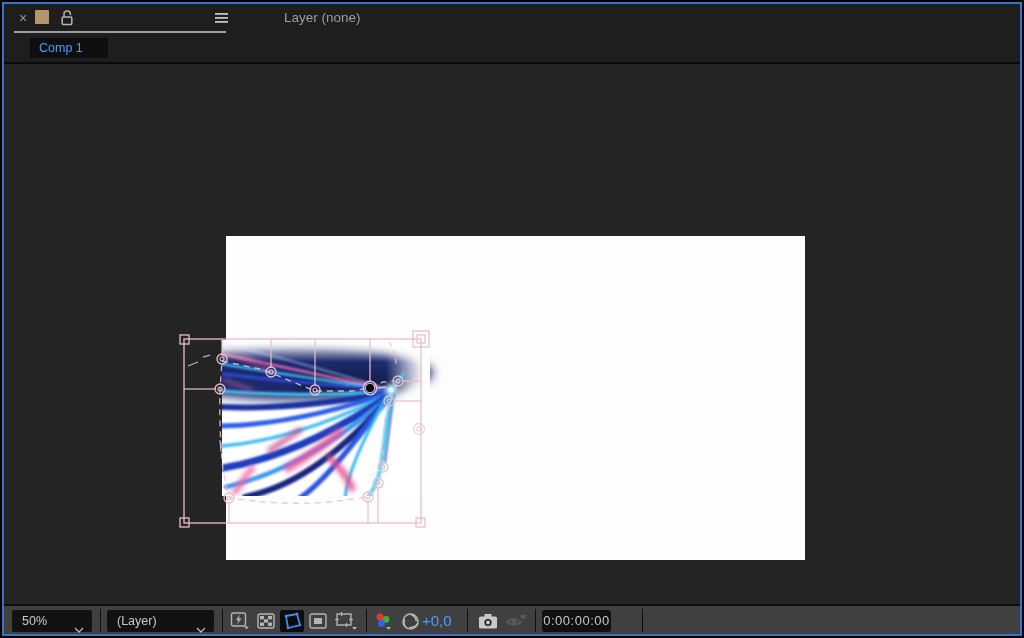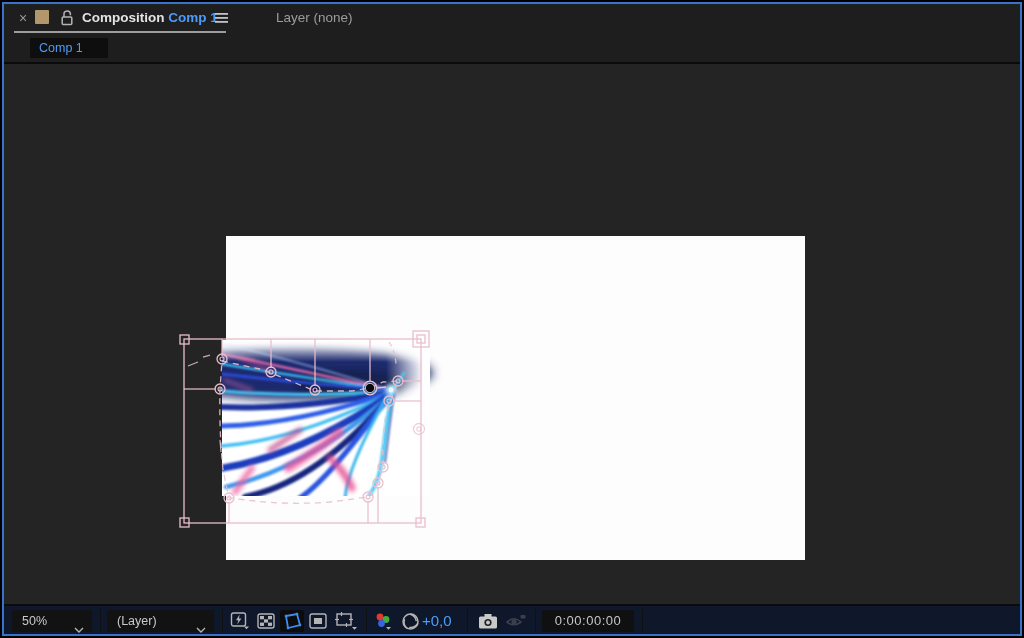--- a/index.html
+++ b/index.html
@@ -16,53 +16,52 @@
   #tabbar { position:absolute; left:4px; top:4px; right:4px; height:30px; background:#1e1e1e; }
   #subtab-row { position:absolute; left:4px; top:34px; right:4px; height:28px; background:#1e1e1e; }
   #row-sep { position:absolute; left:4px; top:62px; right:4px; height:2px; background:#0b0b0b; }
   .close-x { position:absolute; left:12px; top:5px; width:14px; height:18px; color:#9a9a9a; font-size:14px; line-height:18px; text-align:center; cursor:default; }
   .group-swatch { position:absolute; left:31px; top:6px; width:14px; height:14px; background:#b1976b; border-radius:1px; }
   .lock-wrap { position:absolute; left:56px; top:5px; width:14px; height:18px; }
   .tab-title { position:absolute; left:78px; top:0; height:28px; line-height:28px; font-size:13.5px; font-weight:700; color:#e3e3e3; white-space:pre; }
   .tab-title .comp-name { color:var(--accent,#4c9cfb); }
   .menu-wrap { position:absolute; left:210px; top:7px; width:15px; height:14px; }
   .tab-underline { position:absolute; left:10px; top:27px; width:212px; height:2px; background:#9e9e9e; }
-  .layer-tab { position:absolute; left:272px; top:0; height:28px; line-height:28px; font-size:13.5px; color:#9c9c9c; }
+  .layer-tab { position:absolute; left:280px; top:0; height:28px; line-height:28px; font-size:13.5px; color:#9c9c9c; }
   .subtab { position:absolute; left:26px; top:4px; width:78px; height:20px; background:#0e0e0e; color:var(--accent,#4c9cfb); font-size:12.5px; line-height:20px; padding-left:9px; }
   
   #viewer { position:absolute; left:4px; top:64px; right:4px; height:540px; background:#242424; }
   #comp-canvas { position:absolute; left:222px; top:172px; width:579px; height:324px; background:#fdfdfd; }
   #overlay-svg { position:absolute; left:0; top:0; width:1024px; height:638px; z-index:10; pointer-events:none; }
   
   #toolbar-sep { position:absolute; left:4px; top:604px; right:4px; height:2px; background:#0b0b0b; }
-  #toolbar { position:absolute; left:4px; top:606px; right:2px; height:28px; background:#0f172a; }
+  #toolbar { position:absolute; left:4px; top:606px; right:2px; height:28px; background:#404040; }
   .dd { position:absolute; top:4px; height:22px; background:#121212; border-radius:2px; color:#c9c9c9; font-size:12.5px; line-height:22px; cursor:default; }
   .dd .dd-label { position:absolute; left:10px; top:0; }
   .dd .chev { position:absolute; right:8px; top:8px; }
   .vsep { position:absolute; top:3px; width:1px; height:23px; background:#101010; }
   .tbtn { position:absolute; top:4px; width:24px; height:22px; border-radius:2px; display:flex; align-items:center; justify-content:center; cursor:default; }
   .tbtn.active { background:#0c0c0c; }
   .exposure-val { position:absolute; left:418px; top:4px; height:22px; line-height:22px; font-size:15px; color:var(--accent,#4c9cfb); }
-  .timecode { position:absolute; left:538px; top:4px; width:92px; height:22px; background:#101010; border-radius:3px; color:#c6c6c6; font-size:13px; line-height:22px; text-align:center; letter-spacing:0.5px; }
+  .timecode { position:absolute; left:538px; top:4px; width:69px; height:22px; background:#101010; border-radius:3px; color:#c6c6c6; font-size:13px; line-height:22px; text-align:center; letter-spacing:0.5px; }
 </style>
 </head>
 <body>
 
 <div id="window">
 
   <div id="tabbar">
     <div class="close-x">×</div>
     <div class="group-swatch"></div>
     <div class="lock-wrap">
       <svg width="14" height="18" viewBox="0 0 14 18">
         <path d="M4 8 V5.5 A3.2 3.2 0 0 1 10.4 5 L10.4 6.2" fill="none" stroke="#b5b5b5" stroke-width="1.5"></path>
         <rect x="2.2" y="8" width="9.6" height="7.5" rx="1" fill="none" stroke="#b5b5b5" stroke-width="1.5"></rect>
       </svg>
     </div>
-    <div class="tab-title"><span>Composition</span><span class="comp-name"> Comp 1</span></div>
     <div class="menu-wrap">
       <svg width="15" height="14" viewBox="0 0 15 14">
         <rect x="1" y="2" width="13" height="1.8" fill="#c2c2c2"></rect>
         <rect x="1" y="6" width="13" height="1.8" fill="#c2c2c2"></rect>
         <rect x="1" y="10" width="13" height="1.8" fill="#c2c2c2"></rect>
       </svg>
     </div>
     <div class="tab-underline"></div>
     <div class="layer-tab">Layer (none)</div>
   </div>

